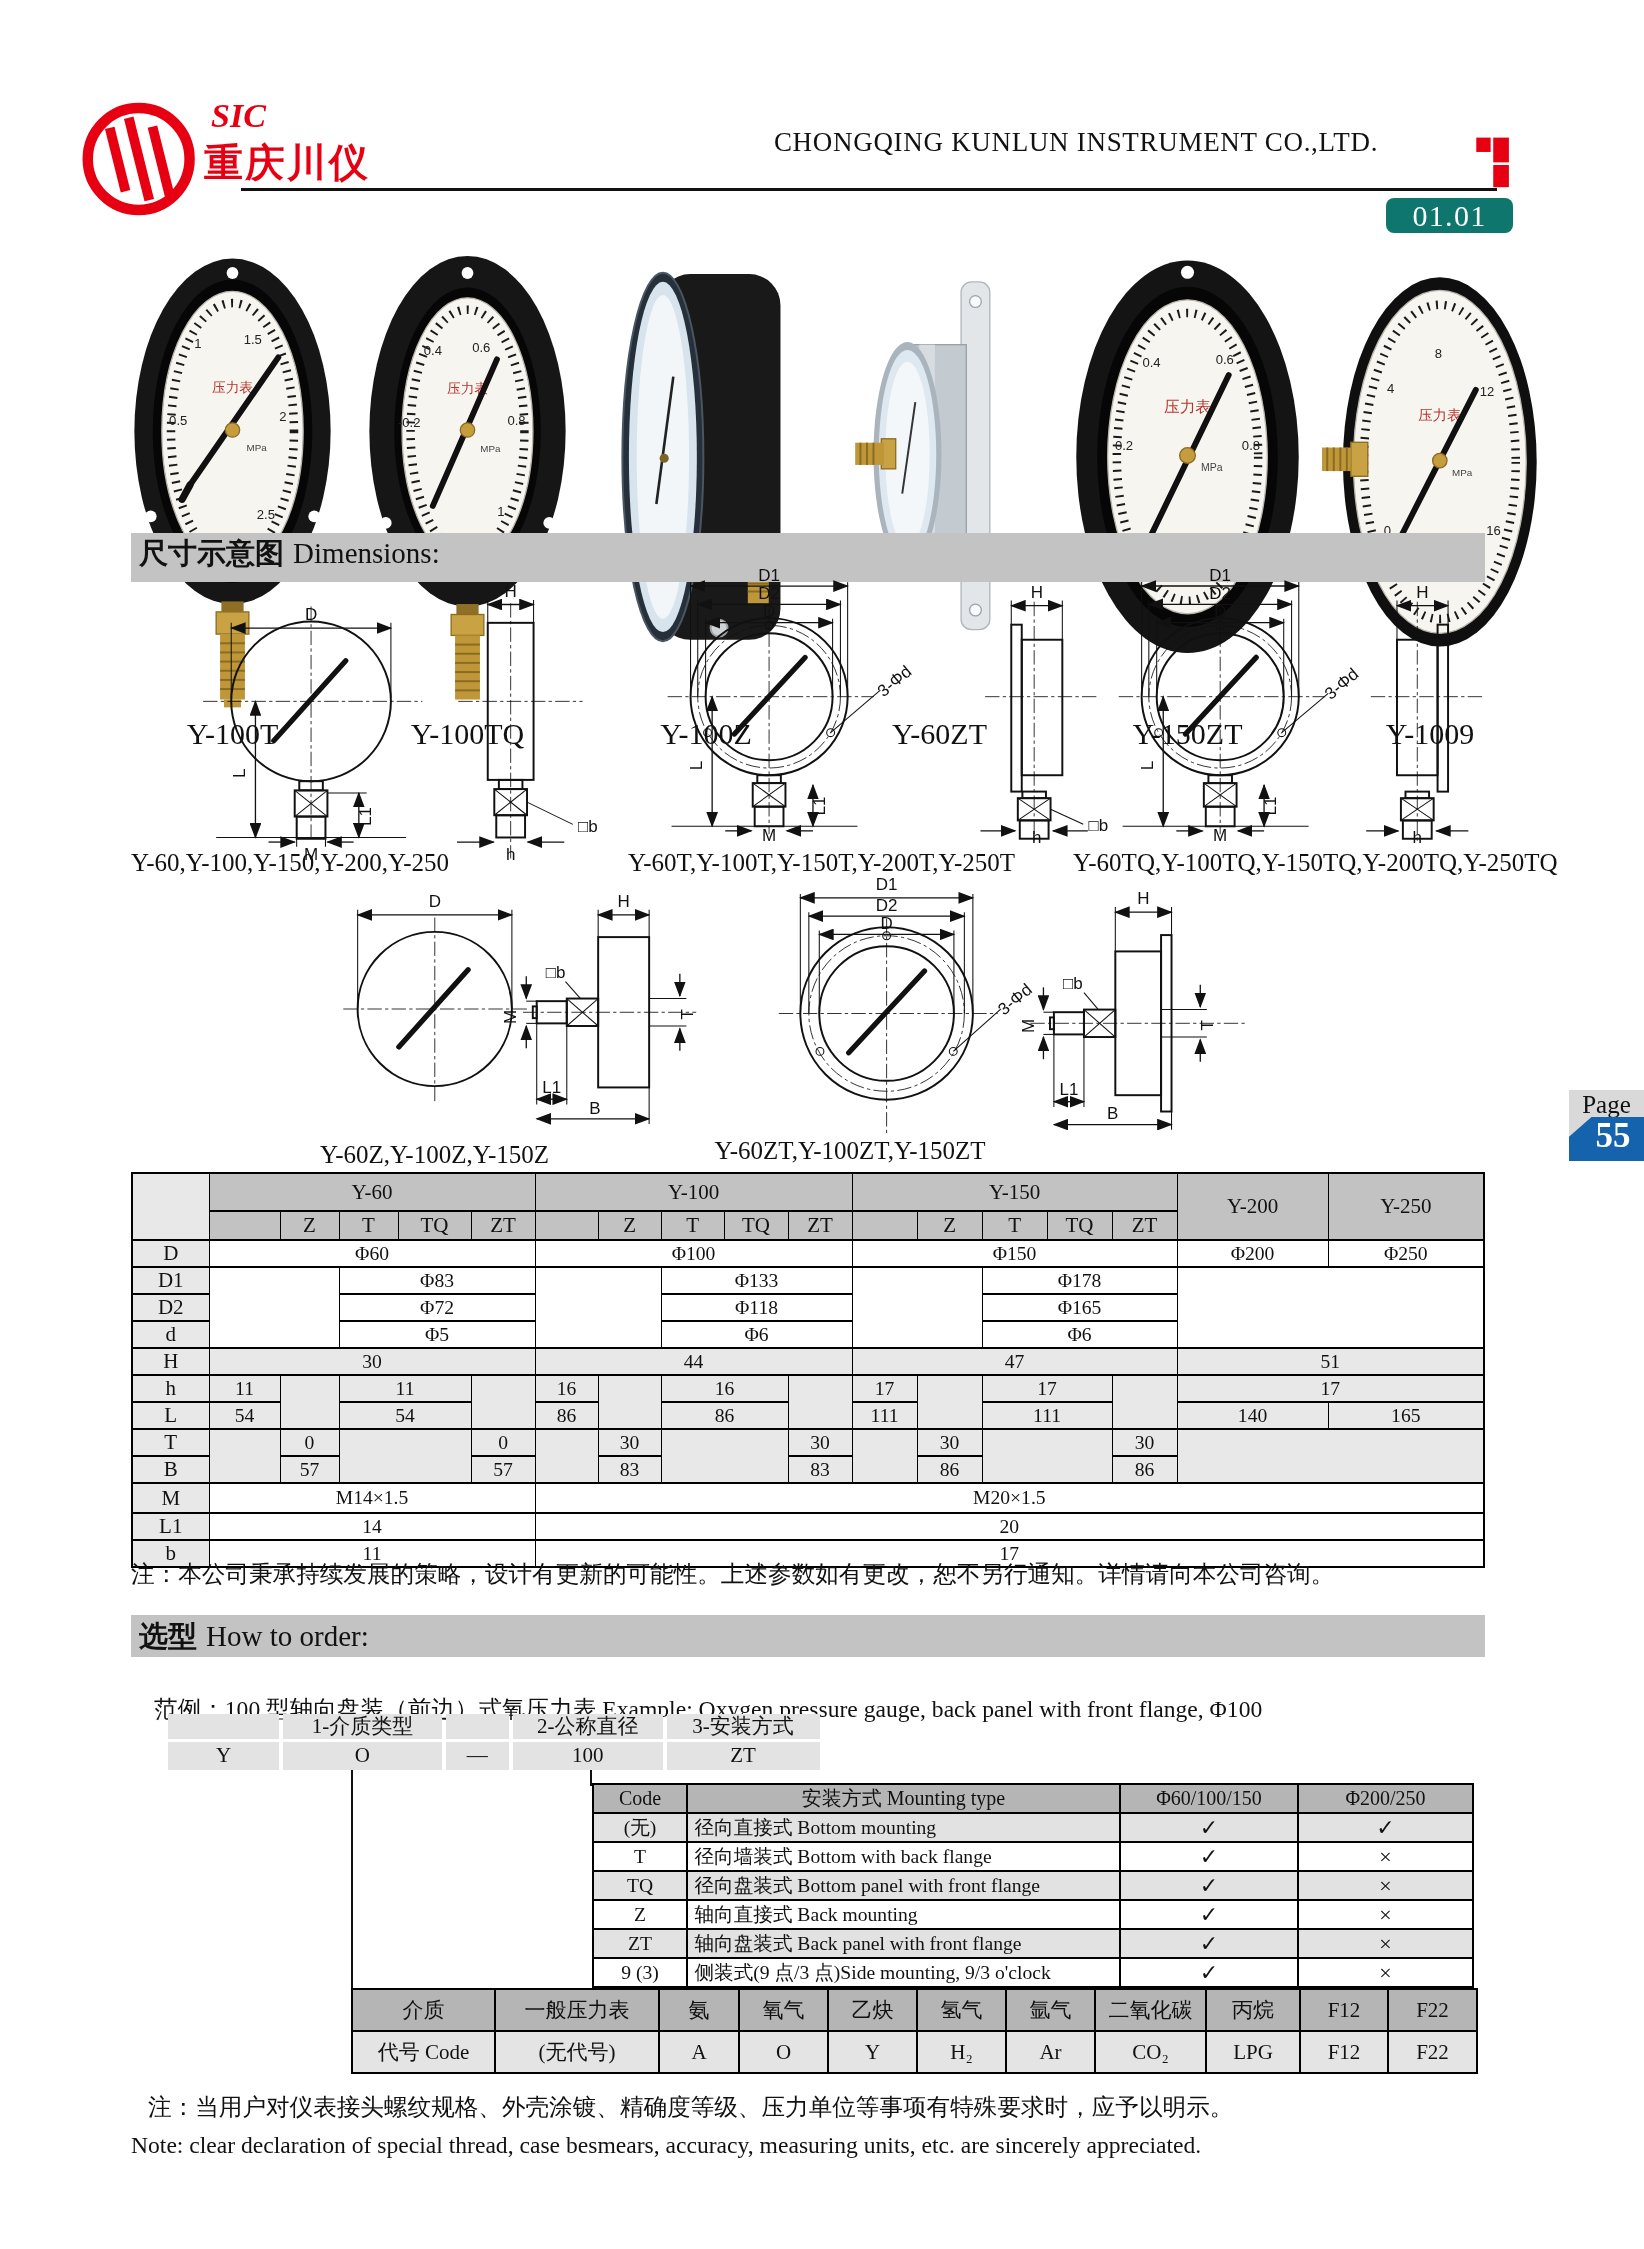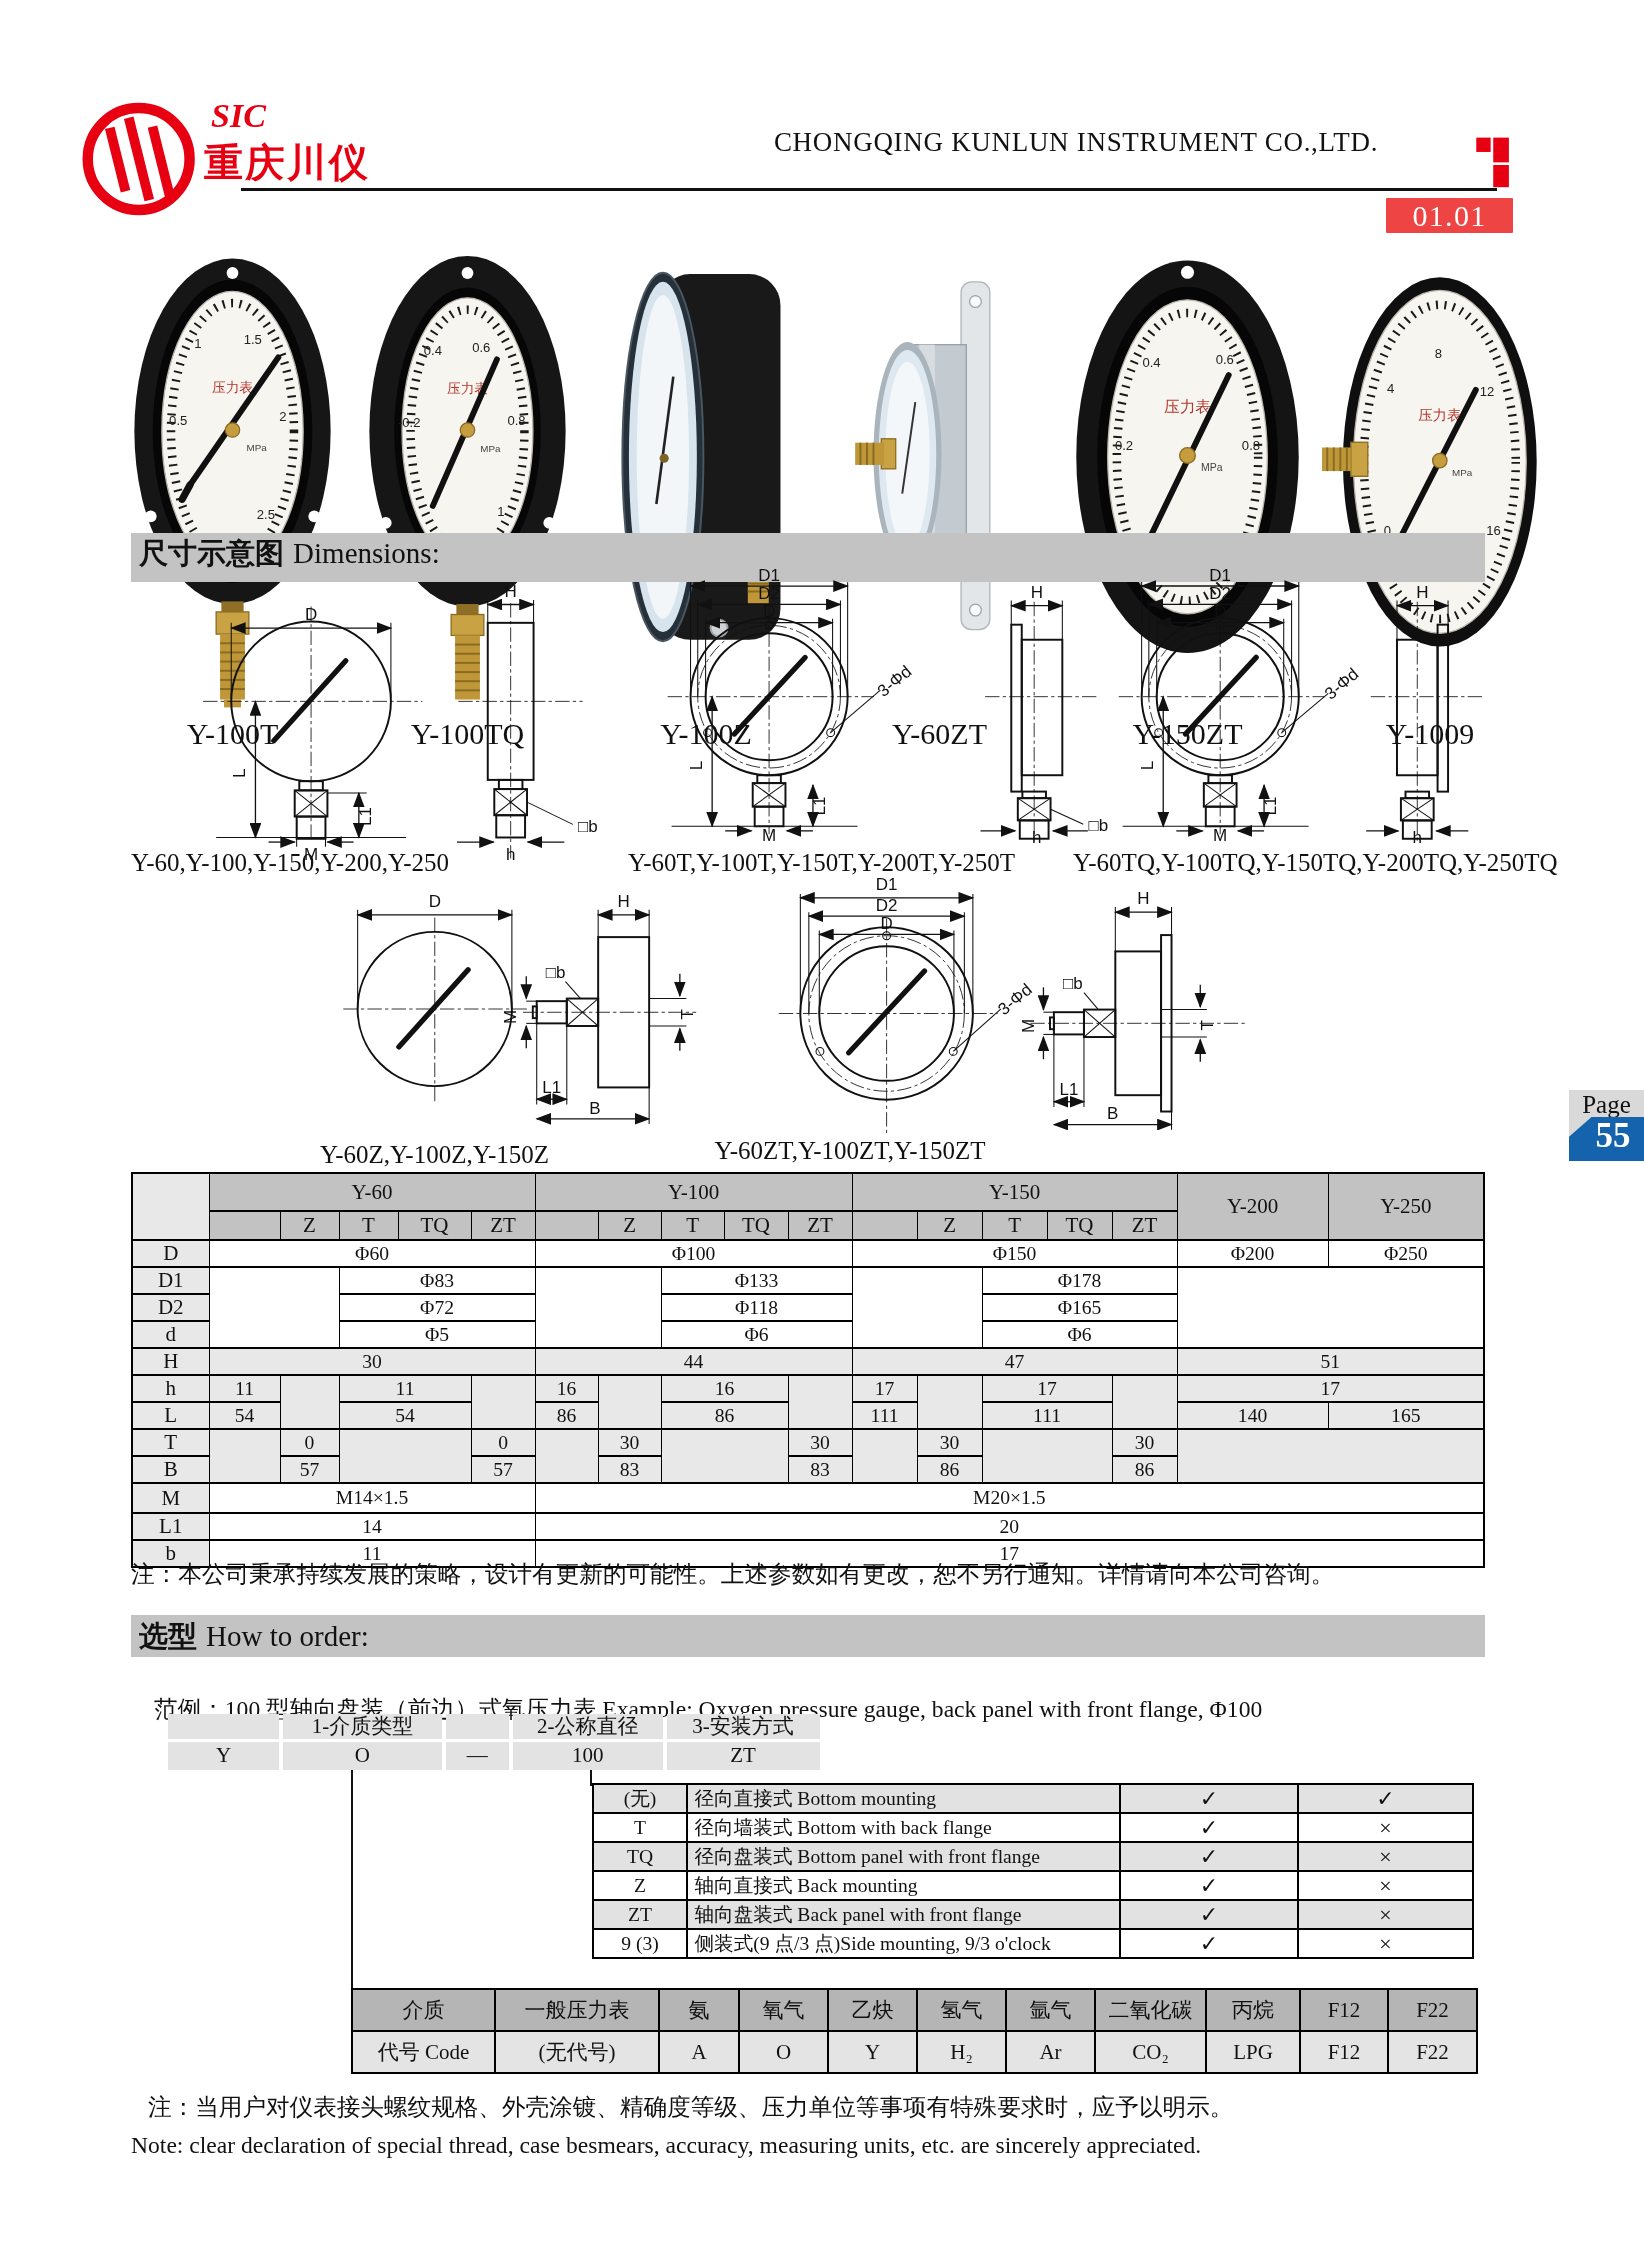--- a/index.html
+++ b/index.html
@@ -5,22 +5,22 @@
   html,body{margin:0;padding:0;background:#fff;}
   .page{position:relative;width:1644px;height:2250px;background:#ffffff;overflow:hidden;
         font-family:"Liberation Serif",serif;color:#111;padding-left:23px;}
   .abs{position:absolute;}
 
   
   .logo-sic{font-size:34px;font-weight:bold;font-style:italic;color:#e60012;}
   .logo-cn{font-size:39px;font-weight:bold;color:#e60012;letter-spacing:2.6px;}
   .company{font-size:27px;letter-spacing:0.7px;text-align:center;white-space:nowrap;}
   .hline{background:#111;}
-  .badge{background:#ef4444;color:#fff;font-size:30px;text-align:center;line-height:35px;
-         border-radius:1px;letter-spacing:1.3px;}
+  .badge{background:#0f766e;color:#fff;font-size:30px;text-align:center;line-height:35px;
+         border-radius:8px;letter-spacing:1.3px;}
 
   
   .prod-label{font-size:30px;text-align:center;}
 
   
   .secbar{background:#c3c3c3;height:49px;line-height:41px;padding-left:7.9px;font-size:29px;}
   .secbar .cn{font-weight:bold;font-family:"Liberation Sans",sans-serif;}
   .secbar .en{font-family:"Liberation Serif",serif;margin-left:9.2px;}
 
   
@@ -724,20 +724,26 @@
   <div class="abs vline" style="left:590px;top:1770px;height:15.7px"></div>
 
   <table class="abs mnttbl" style="left:592px;top:1783px;width:880px">
     <colgroup>
         <col style="width:94px">
         <col style="width:433px">
         <col style="width:178px">
         <col style="width:175px">
       </colgroup>
     <tbody>
+        <tr style="height:27.5px">
+      <th>Code</th>
+      <th>安装方式 Mounting type</th>
+      <th>Φ60/100/150</th>
+      <th>Φ200/250</th>
+    </tr>
     <tr class="odd" style="height:25px">
       <td class="c">(无)</td>
       <td>径向直接式 Bottom mounting</td>
       <td class="mark">✓</td>
       <td class="mark">✓</td>
     </tr>
     <tr style="height:25px">
       <td class="c">T</td>
       <td>径向墙装式 Bottom with back flange</td>
       <td class="mark">✓</td>

